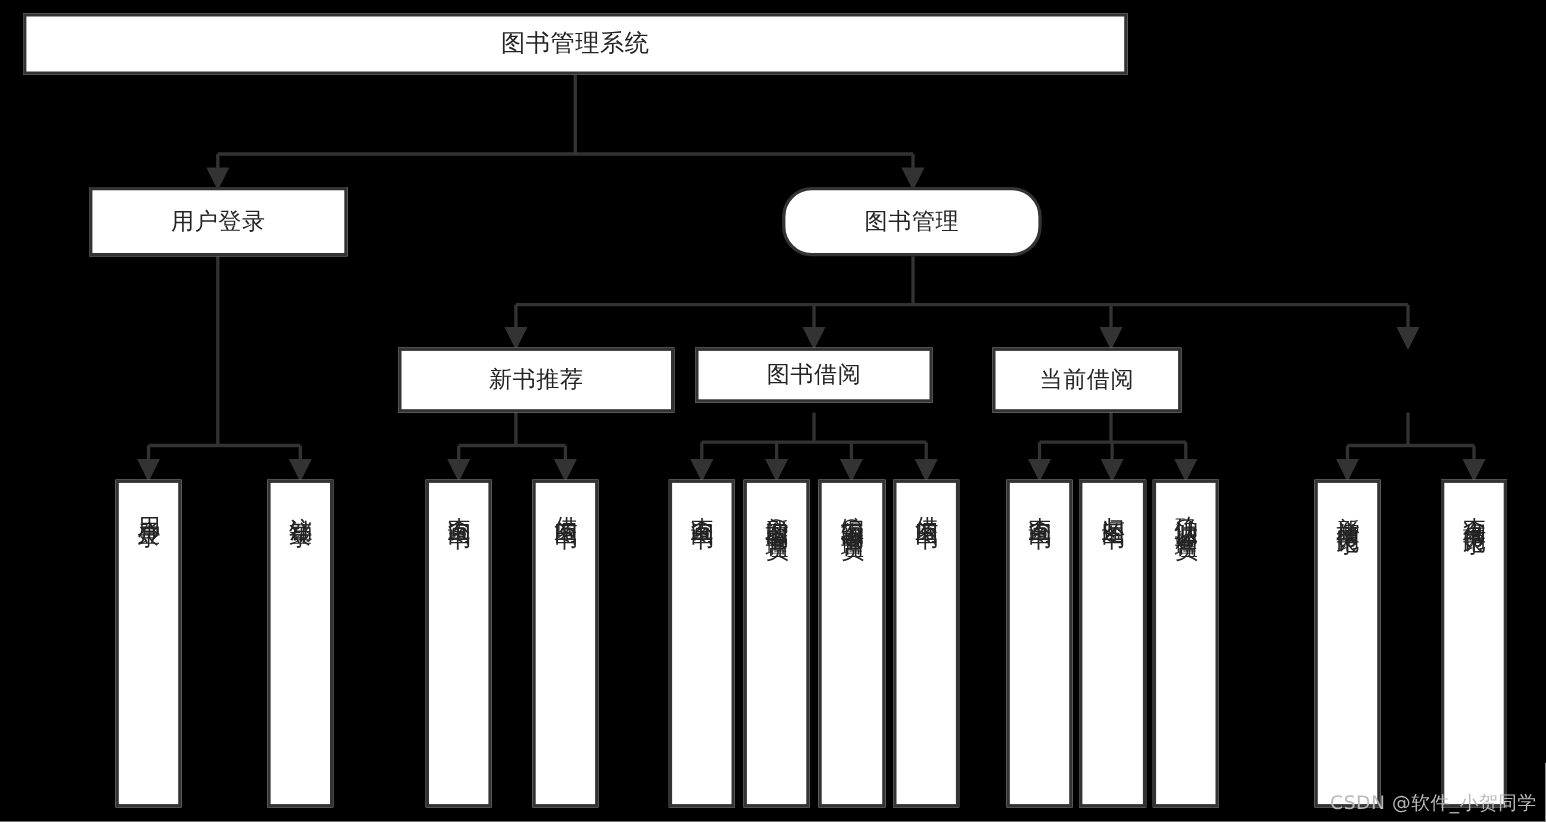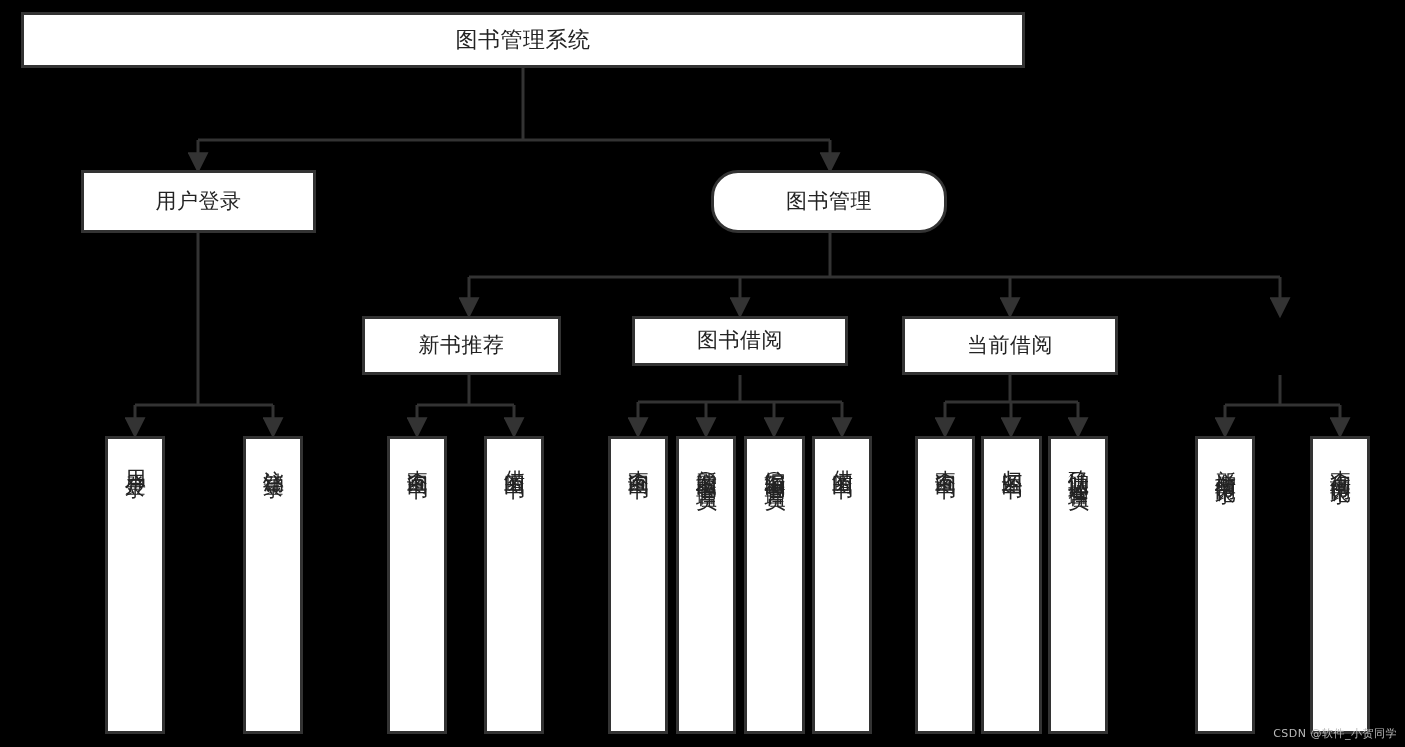--- a/index.html
+++ b/index.html
@@ -52,21 +52,21 @@
     white-space: nowrap;
     letter-spacing: 3px;
     line-height: 1;
     font-size: 21px;
   }
   .node.root .label { font-size: 22px; }
   .watermark {
     position: absolute;
     right: 8px;
     bottom: 6px;
-    font-size: 11px;
+    font-size: 17px;
     color: #b9b9b9;
     letter-spacing: 0.5px;
     white-space: nowrap;
   }
 </style>
 </head>
 <body>
 
 <div id="canvas">
 
@@ -124,27 +124,27 @@
     <span class="label">图书管理系统</span>
   </div>
 
   <div class="node" style="left:81px; top:170px; width:235px; height:63px;">
     <span class="label">用户登录</span>
   </div>
   <div class="node" style="left:711px; top:170px; width:236px; height:63px;border-radius:27px;">
     <span class="label">图书管理</span>
   </div>
 
-  <div class="node" style="left:362px; top:316px; width:199px; height:59px;">
+  <div class="node" style="left:362px; top:316px; width:251px; height:59px;">
     <span class="label">新书推荐</span>
   </div>
   <div class="node" style="left:632px; top:316px; width:216px; height:50px;">
     <span class="label">图书借阅</span>
   </div>
-  <div class="node" style="left:902px; top:316px; width:216px; height:59px;">
+  <div class="node" style="left:902px; top:316px; width:172px; height:59px;">
     <span class="label">当前借阅</span>
   </div>
 
   <div class="node vertical" style="left:105px; top:436px; width:60px; height:298px;">
     <span class="label">用户登录</span>
   </div>
   <div class="node vertical" style="left:243px; top:436px; width:60px; height:298px;">
     <span class="label">注销登录</span>
   </div>
 

